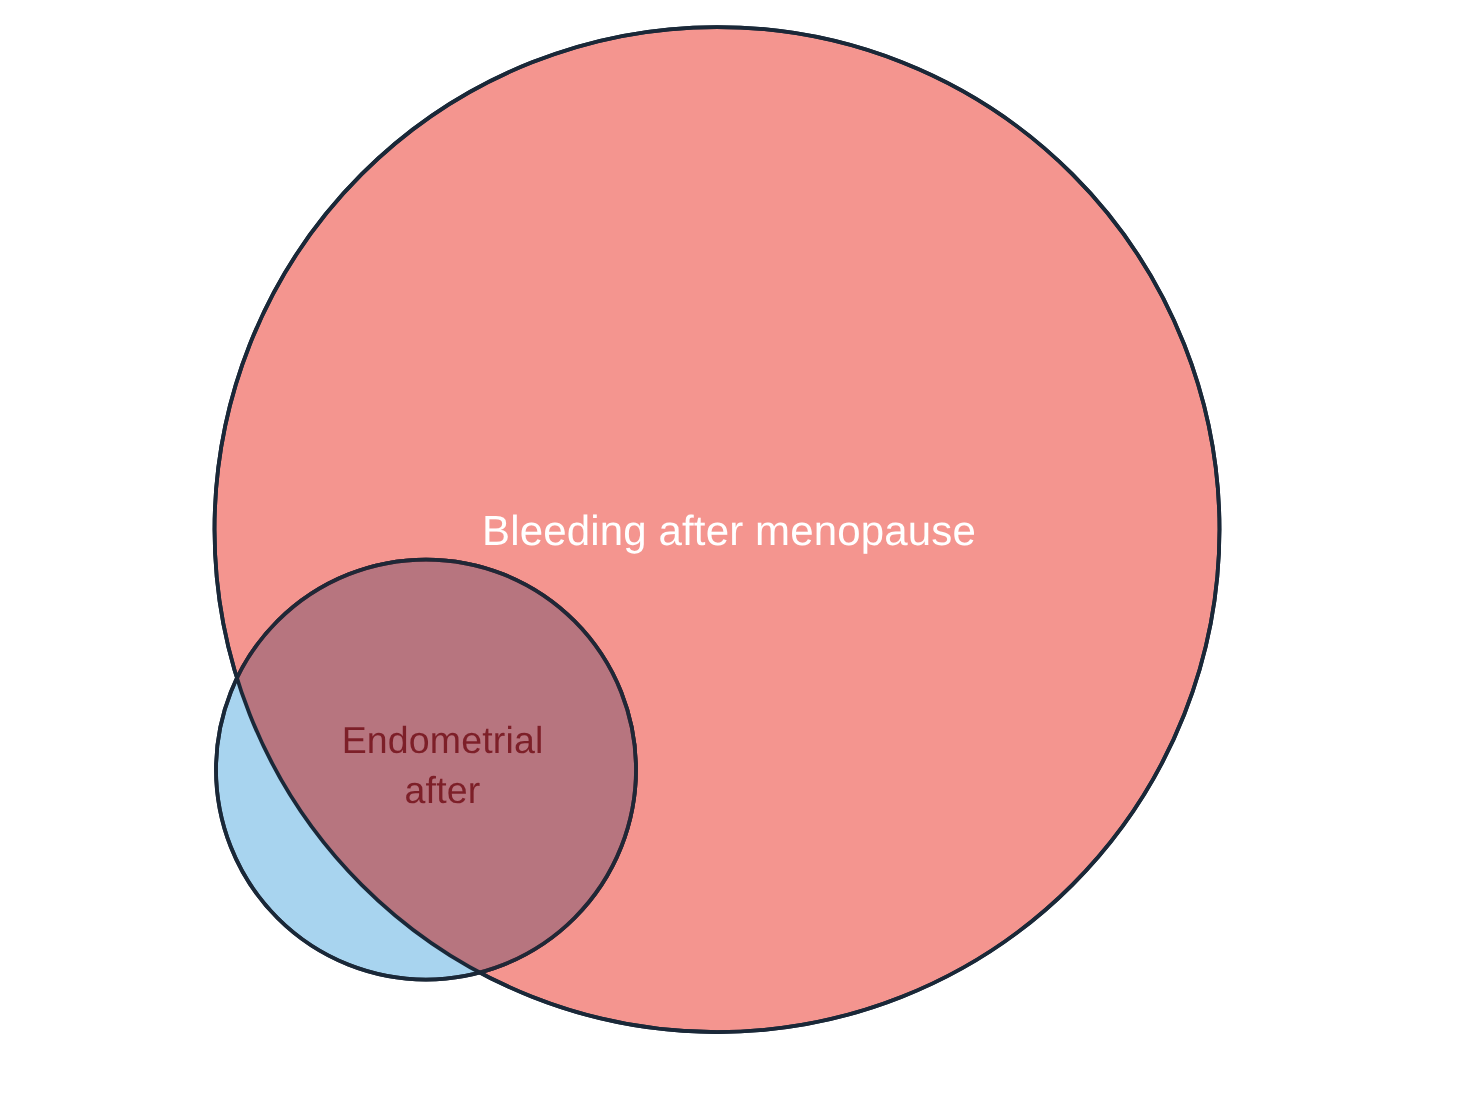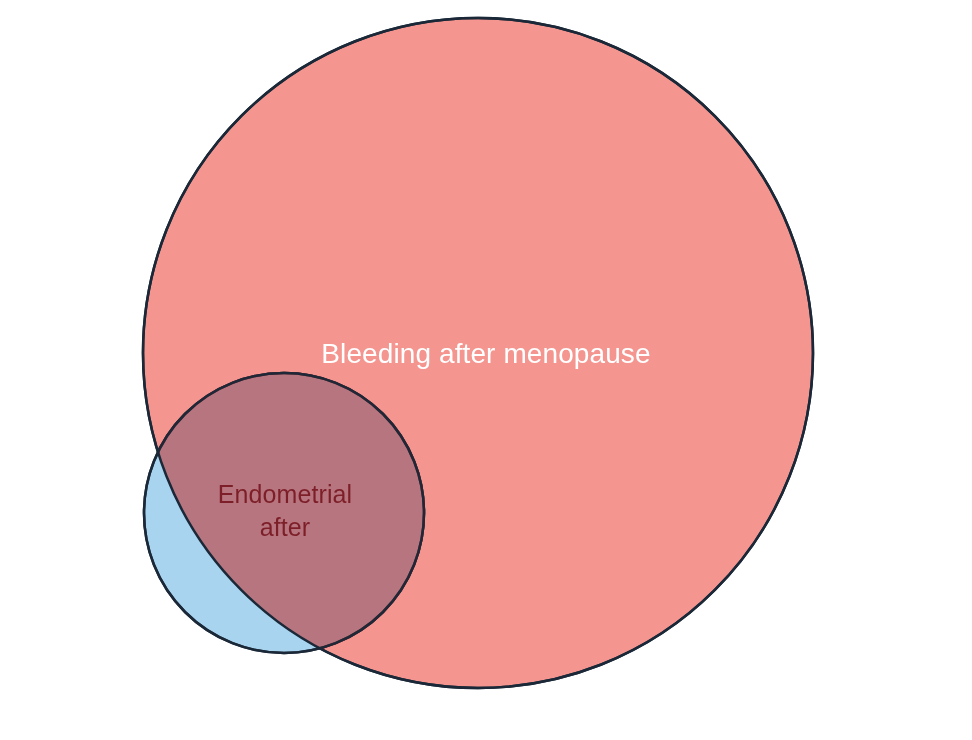--- a/index.html
+++ b/index.html
@@ -73,15 +73,15 @@
       <circle id="circle-intersection" cx="284" cy="513" r="140" fill="#b7757f" stroke="#6e2630" stroke-width="2.5"></circle>
     </g>
 
     <circle id="circle-set-a-outline" cx="478" cy="353" r="335" fill="none" stroke="#1a2838" stroke-width="2.5"></circle>
 
     <circle id="circle-set-b-outline" cx="284" cy="513" r="140" fill="none" stroke="#1a2838" stroke-width="2.5" opacity="0.95"></circle>
   </svg>
 
   <div class="venn-label" id="label-set-a" style="color: rgb(255, 255, 255); width: 972px; left: 0px; top: 337px;">Bleeding after menopause</div>
 
-  <div class="venn-label" id="label-set-b" style="color: rgb(125, 31, 40); left: 135px; top: 478px;"><span class="line1">Endometrial</span><span class="line2">after</span></div>
+  <div class="venn-label" id="label-set-b" style="color: rgb(125, 31, 40); left: 145px; top: 478px;"><span class="line1">Endometrial</span><span class="line2">after</span></div>
 
 </div>
 
 </body></html>

